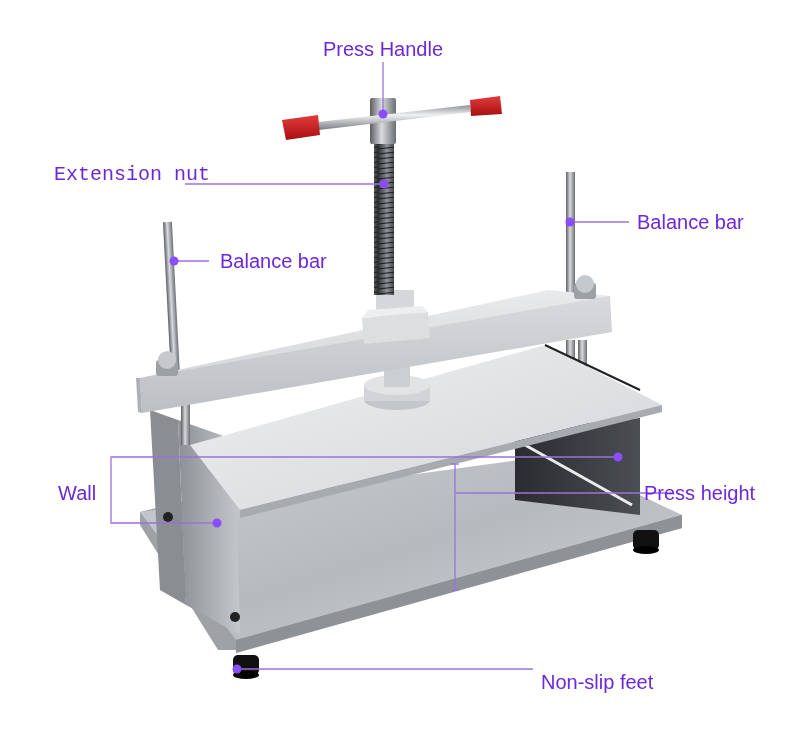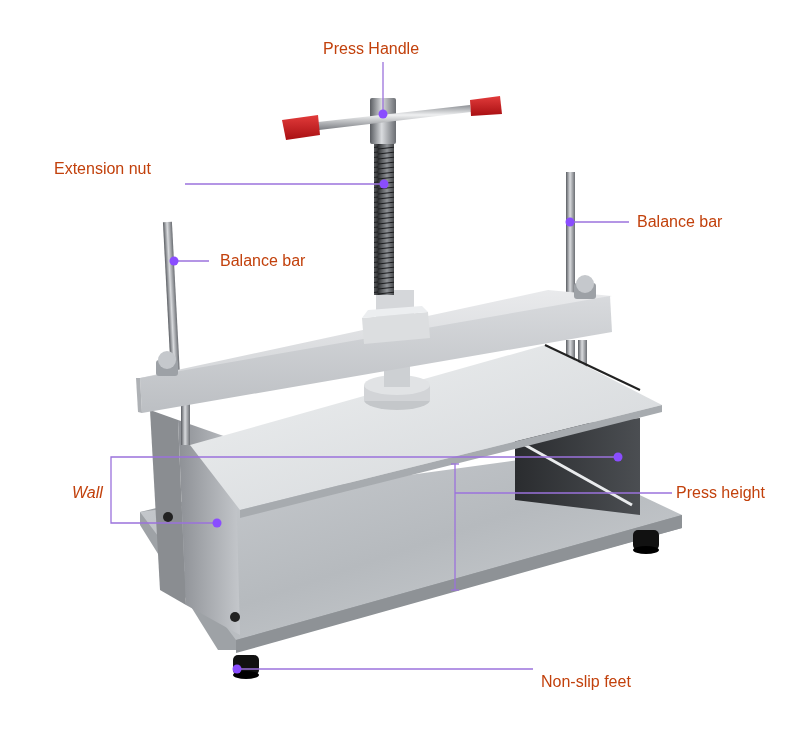--- a/index.html
+++ b/index.html
@@ -1,19 +1,19 @@
 <!DOCTYPE html>
 <html><head>
 <meta charset="utf-8">
 <style>
   html, body { margin:0; padding:0; background:#ffffff; }
   body { width:790px; height:731px; position:relative; overflow:hidden;
          font-family:"Liberation Sans", sans-serif; }
   #stage { position:absolute; left:0; top:0; width:790px; height:731px; }
-  .label { position:absolute; font-size:16px; color:#c2410c; white-space:nowrap; line-height:20px;text-align:center; }
+  .label { position:absolute; font-size:20px; color:#6d28d9; white-space:nowrap; line-height:20px;text-align:center; }
 </style>
 </head>
 <body>
 
 <div id="stage">
   <svg width="790" height="731" viewBox="0 0 790 731">
     <defs>
       <linearGradient id="rod" x1="0" x2="1" y1="0" y2="0">
         <stop offset="0" stop-color="#5a5d62"></stop>
         <stop offset="0.45" stop-color="#d9dbde"></stop>
@@ -152,19 +152,19 @@
       <circle cx="384" cy="184" r="4.5"></circle>
       <circle cx="174" cy="261" r="4.5"></circle>
       <circle cx="570" cy="222" r="4.5"></circle>
       <circle cx="618" cy="457" r="4.5"></circle>
       <circle cx="217" cy="523" r="4.5"></circle>
       <circle cx="237" cy="669" r="4.5"></circle>
     </g>
   </svg>
 
   <div class="label" style="left:323px; top:39px;">Press Handle</div>
-  <div class="label" style="left:54px; top:159px;">Extension nut</div>
+  <div class="label" style="left:54px; top:165px;font-family:Liberation Mono, monospace;">Extension nut</div>
   <div class="label" style="left:220px; top:251px;">Balance bar</div>
   <div class="label" style="left:637px; top:212px;">Balance bar</div>
-  <div class="label" style="left:72px; top:483px;font-style:italic;">Wall</div>
-  <div class="label" style="left:644px; top:483px;margin-left:32px;">Press height</div>
+  <div class="label" style="left:58px; top:483px;">Wall</div>
+  <div class="label" style="left:644px; top:483px;">Press height</div>
   <div class="label" style="left:541px; top:672px;">Non-slip feet</div>
 </div>
 
 </body></html>

